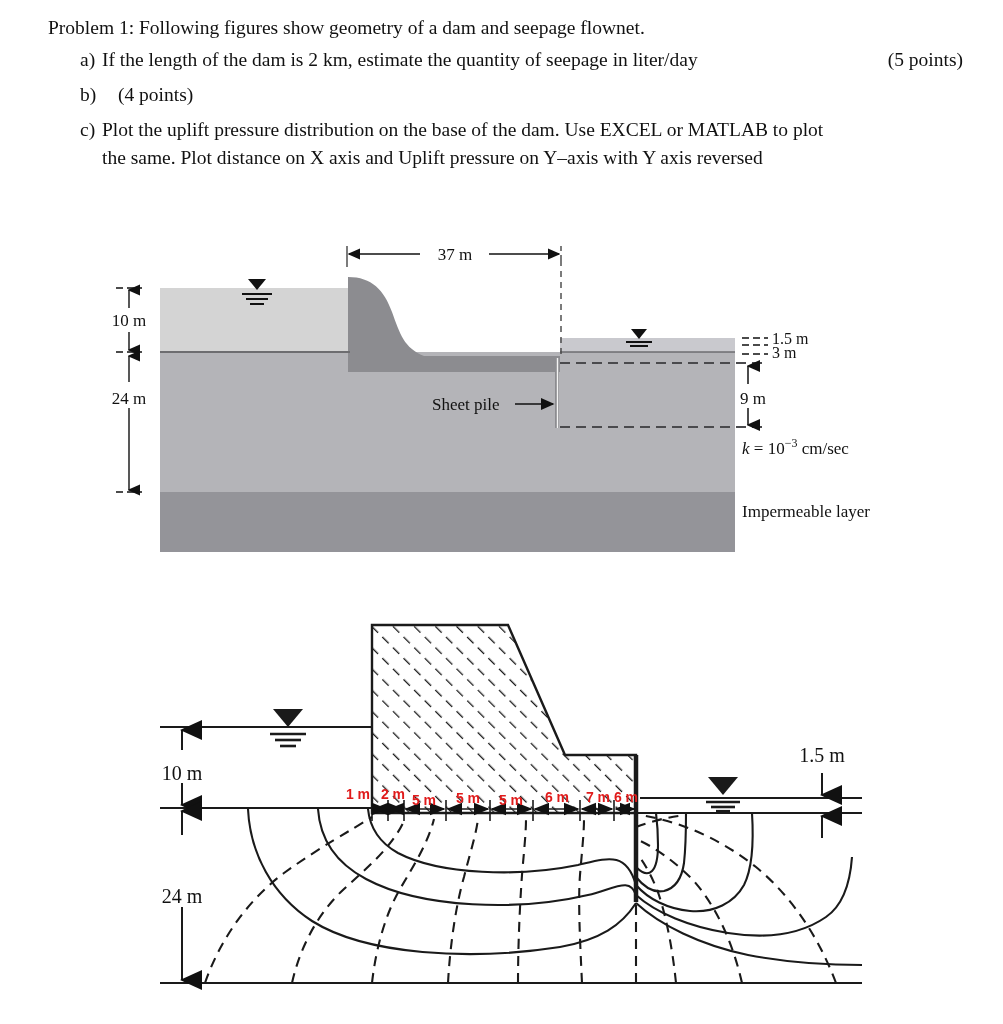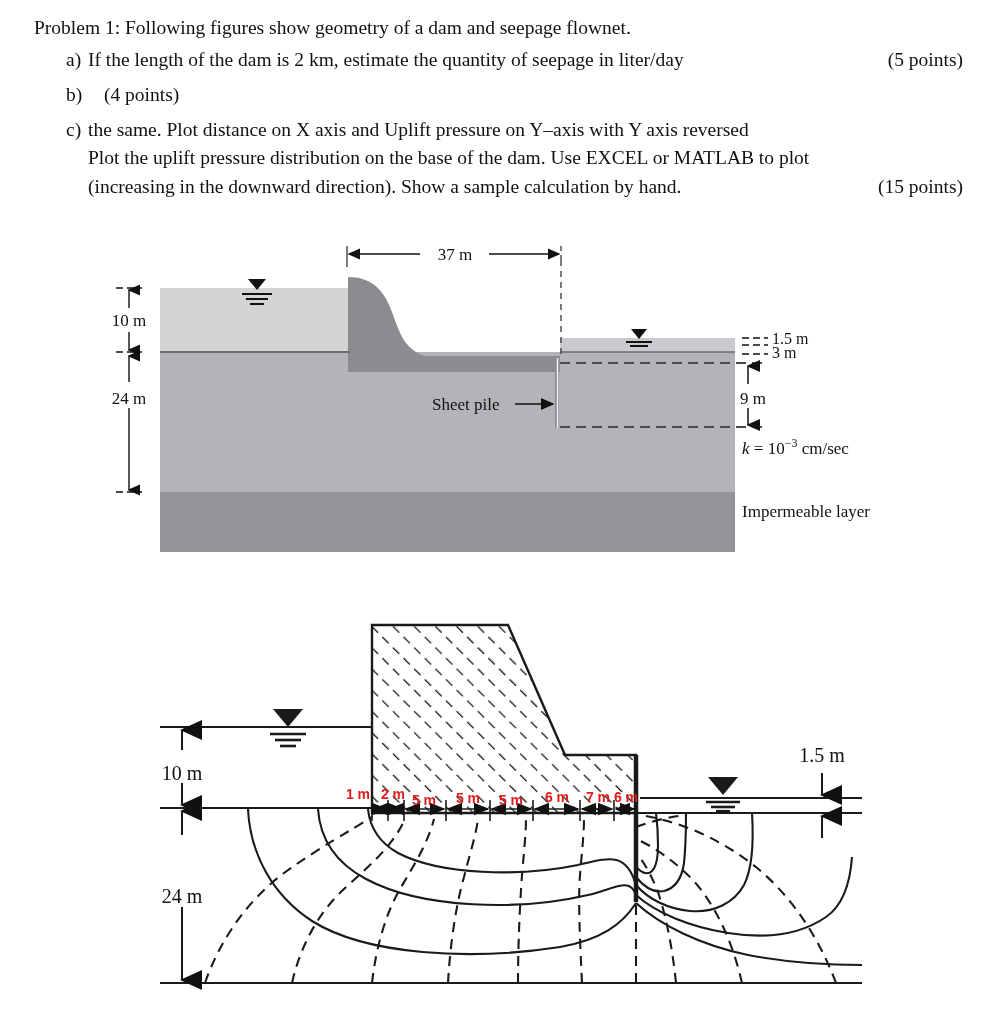--- a/index.html
+++ b/index.html
@@ -15,21 +15,21 @@
     color: #111111;
     overflow: hidden;
   }
 
   
   #problem-statement {
     position: absolute;
     left: 0;
     top: 0;
     width: 1003px;
-    padding: 14px 40px 0 34px;
+    padding: 14px 40px 0 48px;
     box-sizing: border-box;
   }
   .prob-title {
     font-size: 19.5px;
     line-height: 1.42;
     margin: 0 0 4px 0;
     white-space: nowrap;
   }
   .prob-item {
     position: relative;
@@ -109,26 +109,22 @@
     <span class="prob-body">
       <span class="prob-row">
         <span class="prob-points">(4 points)</span>
       </span>
     </span>
   </div>
 
   <div class="prob-item">
     <span class="prob-marker">c)</span>
     <span class="prob-body">
+      <span class="prob-c-line">Plot the uplift pressure distribution on the base of the dam. Use EXCEL or MATLAB to plot</span>
       <span class="prob-c-line">the same. Plot distance on X axis and Uplift pressure on Y–axis with Y axis reversed</span>
-      <span class="prob-c-line">Plot the uplift pressure distribution on the base of the dam. Use EXCEL or MATLAB to plot</span>
-      <span class="prob-row">
-        <span class="prob-text">(increasing in the downward direction).  Show a sample calculation by hand.</span>
-        <span class="prob-points">(15 points)</span>
-      </span>
     </span>
   </div>
 
 </div>
 
 <div id="figure-1">
 <svg width="1003" height="345" viewBox="0 0 1003 345" xmlns="http://www.w3.org/2000/svg">
   <defs>
     <marker id="arrHeadR" markerWidth="9" markerHeight="9" refX="8" refY="4" orient="auto">
       <path d="M0,0 L9,4 L0,8 Z" fill="#111"></path>

